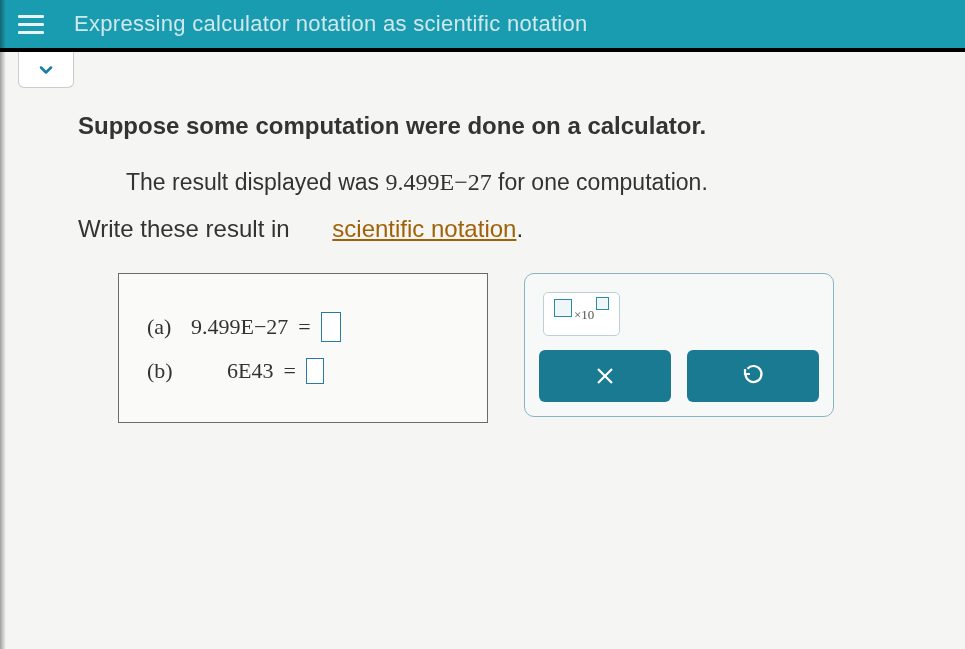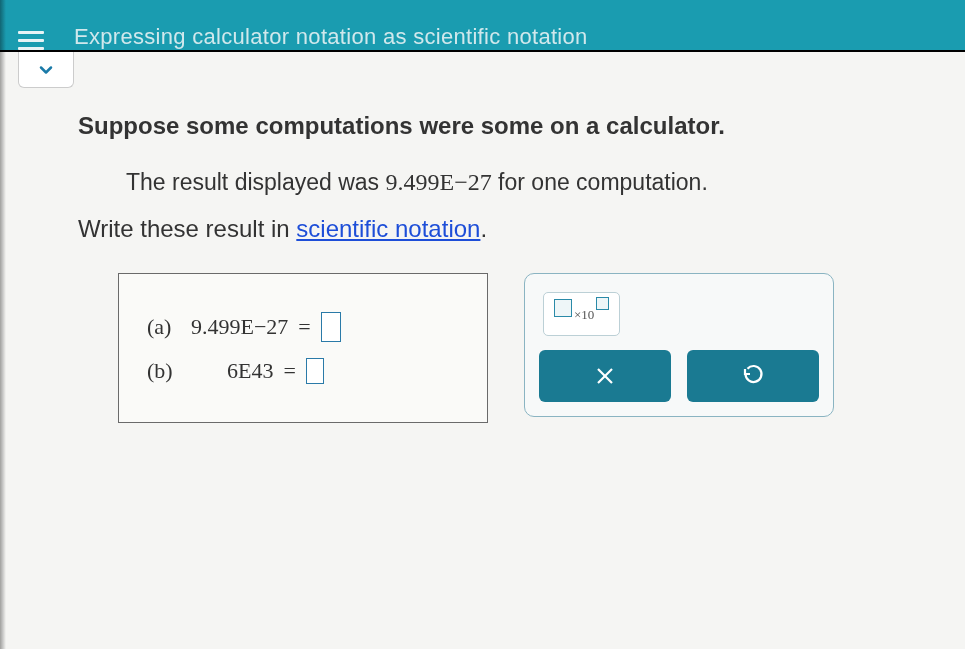--- a/index.html
+++ b/index.html
@@ -9,24 +9,24 @@
       width: 965px;
       height: 649px;
       position: relative;
       overflow: hidden;
     }
     .header-bar {
       background: #1a9cb0;
       color: #d0e8ec;
       height: 52px;
       display: flex;
-      align-items: flex-end;
+      align-items: center;
       padding-left: 18px;
       gap: 30px;
-      border-bottom: 2px solid #000000;
+      border-bottom: 4px solid #000000;
     }
     .hamburger {
       display: flex;
       flex-direction: column;
       gap: 5px;
       cursor: pointer;
     }
     .hamburger span {
       width: 26px;
       height: 3px;
@@ -57,21 +57,21 @@
     .collapse-tab svg { width: 20px; height: 20px; }
     .content {
       padding: 60px 60px 0 78px;
       color: #3a3a3a;
     }
     .intro { font-size: 24px; font-weight: 700; margin-bottom: 22px; color: #333; }
     .detail-block { padding-left: 48px; margin-bottom: 12px; }
     .detail-line { font-size: 23px; color: #333; line-height: 1.7; }
     .detail-line .math { font-family: 'Times New Roman', serif; font-size: 24px; }
     .instruction { font-size: 24px; color: #333; margin-bottom: 30px; }
-    .link-term { color: #1d4ed8; text-decoration: underline; cursor: pointer; }
+    .link-term { color: #a16207; text-decoration: underline; cursor: pointer; margin-left: 36px; }
     .work-row { display: flex; gap: 36px; align-items: flex-start; padding-left: 40px; }
     .answer-box {
       border: 1.5px solid #6a6a6a;
       padding: 22px 28px;
       background: #fafaf8;
       width: 370px;
     }
     .ans-line {
       display: flex;
       align-items: center;
@@ -165,21 +165,21 @@
   <div class="header-title">Expressing calculator notation as scientific notation</div>
 </div>
 
 <div class="collapse-tab">
   <svg viewBox="0 0 24 24" fill="none" stroke="#1a7aa8" stroke-width="3" stroke-linecap="round" stroke-linejoin="round">
       <polyline points="6 9 12 15 18 9"></polyline>
     </svg>
 </div>
 
 <div class="content">
-  <p class="intro">Suppose some computations were some on a calculator.</p>
+  <p class="intro">Suppose some computation were done on a calculator.</p>
 
   <div class="detail-block">
     <p class="detail-line">
       <span>The result displayed was </span><span class="math">9.499E−27</span><span> for one computation.</span>
     </p>
   </div>
 
   <p class="instruction">
     <span>Write these result in </span><a class="link-term">scientific notation</a><span>.</span>
   </p>

